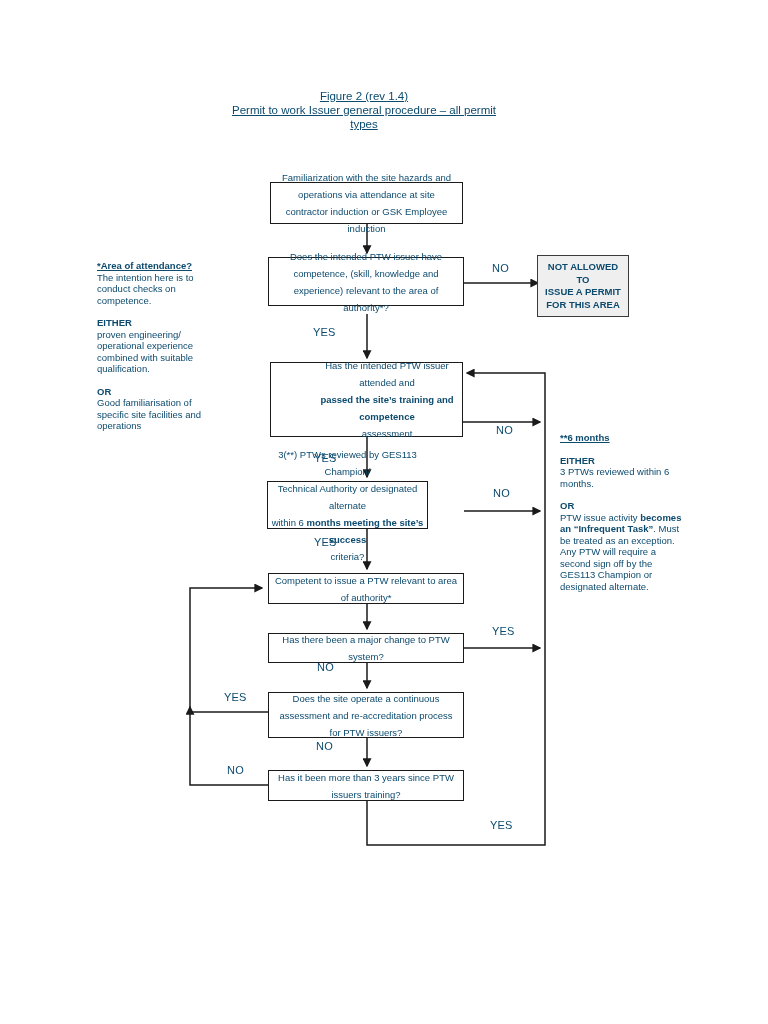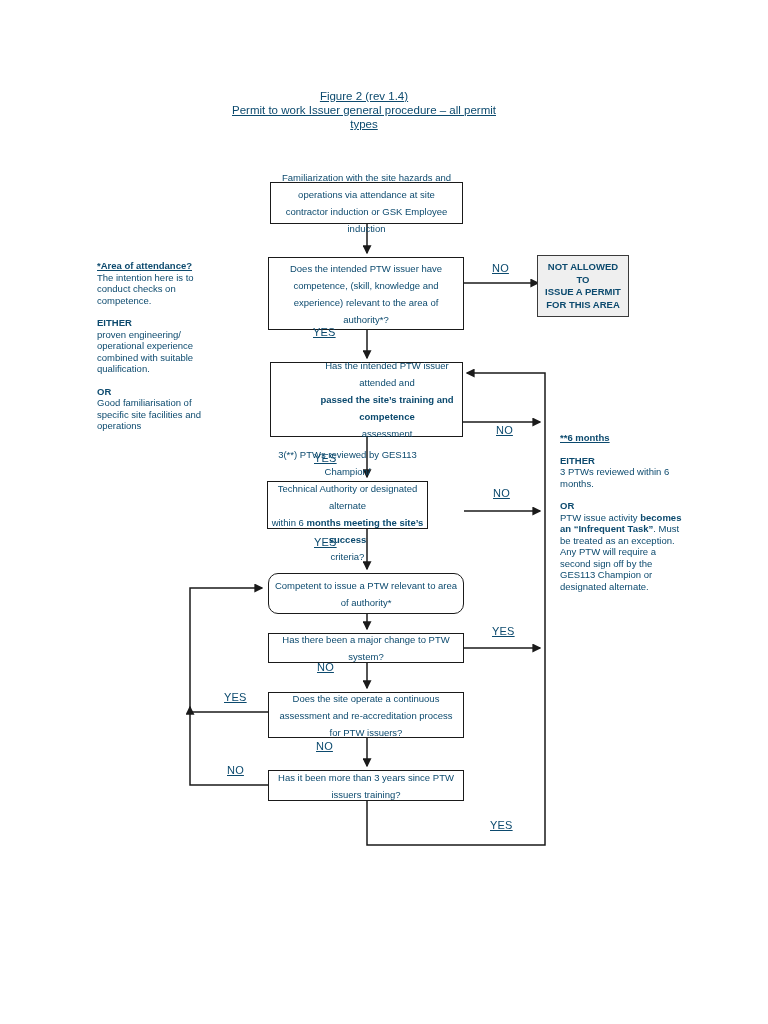--- a/index.html
+++ b/index.html
@@ -8,21 +8,21 @@
   svg.lines{position:absolute;left:0;top:0;width:768px;height:1024px;}
   .title{position:absolute;left:184px;top:89px;width:360px;text-align:center;
          font-size:11.5px;line-height:14px;}
   .title div{text-decoration:underline;}
   .node{position:absolute;border:1.5px solid #1a1a1a;background:#ffffff;box-sizing:border-box;
         display:flex;flex-direction:column;align-items:center;justify-content:center;
         text-align:center;font-size:9.5px;line-height:17px;padding:2px 5px;}
   .node .ln{display:block;}
   .b{font-weight:bold;}
   .not-allowed{background:#efefef;border:1px solid #3a3a3a;font-weight:bold;line-height:12.5px;}
-  .lbl{position:absolute;font-size:11px;text-decoration:underline;letter-spacing:.2px;}
+  .lbl{position:absolute;font-size:11px;letter-spacing:.2px;}
   .note{position:absolute;font-size:9.5px;line-height:11.5px;}
   .note .heading{font-weight:bold;text-decoration:underline;}
   .note p{margin:0 0 11px 0;}
   .note p:last-child{margin-bottom:0;}
 </style>
 </head>
 <body>
 
 <div class="page">
 
@@ -54,38 +54,38 @@
   <div class="title">
     <div>Figure 2 (rev 1.4)</div>
     <div>Permit to work Issuer general procedure – all permit</div>
     <div>types</div>
   </div>
 
   <div class="node" style="left:270px;top:182px;width:193px;height:42px;">
     <span class="ln">Familiarization with the site hazards and operations via attendance at site contractor induction or GSK Employee induction</span>
   </div>
 
-  <div class="node" style="left:268px;top:257px;width:196px;height:73px;">
+  <div class="node" style="left:268px;top:257px;width:196px;height:49px;">
     <span class="ln">Does the intended PTW issuer have competence, (skill, knowledge and experience) relevant to the area of authority*?</span>
   </div>
 
   <div class="node" style="left:270px;top:362px;width:193px;height:75px;padding-left:46px;">
     <span class="ln">Has the intended PTW issuer attended and</span>
     <span class="ln b">passed the site’s training and competence</span>
     <span class="ln">assessment</span>
   </div>
 
   <div class="node" style="left:267px;top:481px;width:161px;height:48px;padding:2px 3px;">
     <span class="ln">3(**) PTWs reviewed by GES113 Champion/</span>
     <span class="ln">Technical Authority or designated alternate</span>
     <span class="ln"><span>within 6 </span><span class="b">months meeting the site’s success</span></span>
     <span class="ln">criteria?</span>
   </div>
 
-  <div class="node" style="left:268px;top:573px;width:196px;height:41px;border-radius:10px;">
+  <div class="node" style="left:268px;top:573px;width:196px;height:31px;">
     <span class="ln">Competent to issue a PTW relevant to area of authority*</span>
   </div>
 
   <div class="node" style="left:268px;top:633px;width:196px;height:30px;">
     <span class="ln">Has there been a major change to PTW system?</span>
   </div>
 
   <div class="node" style="left:268px;top:692px;width:196px;height:46px;">
     <span class="ln">Does the site operate a continuous assessment and re-accreditation process for PTW issuers?</span>
   </div>

